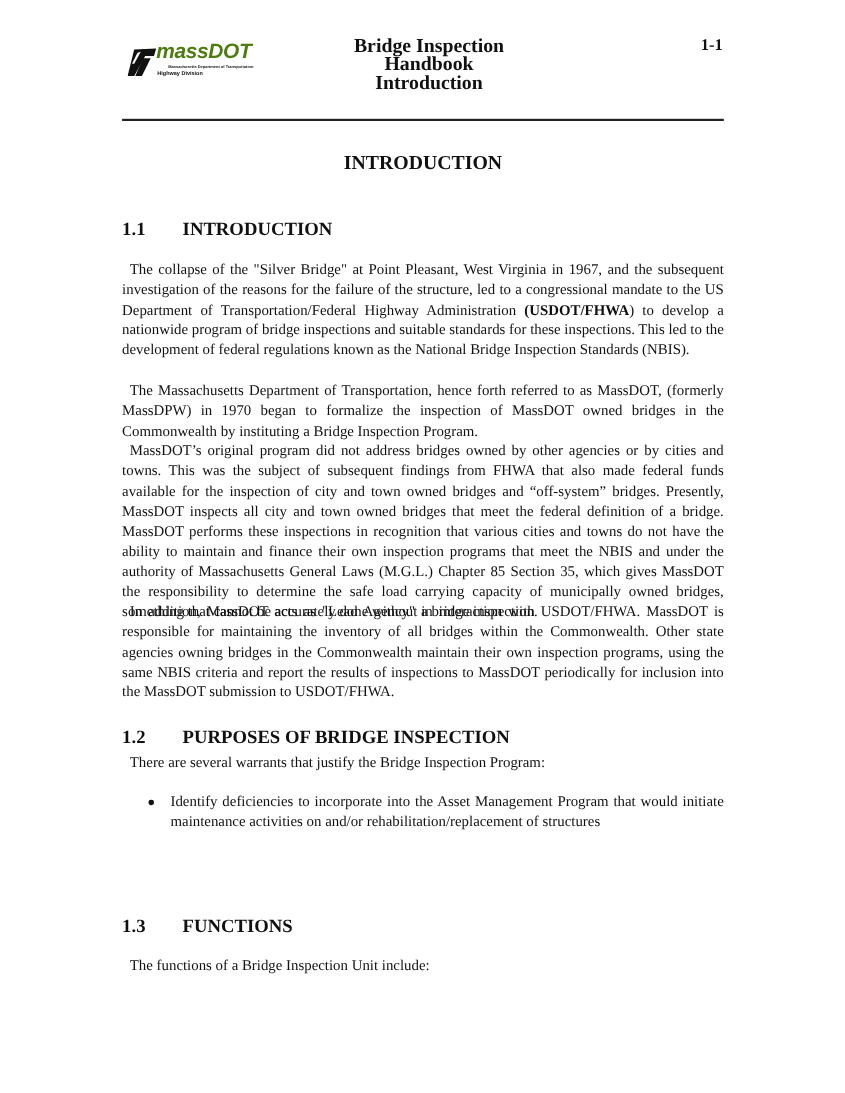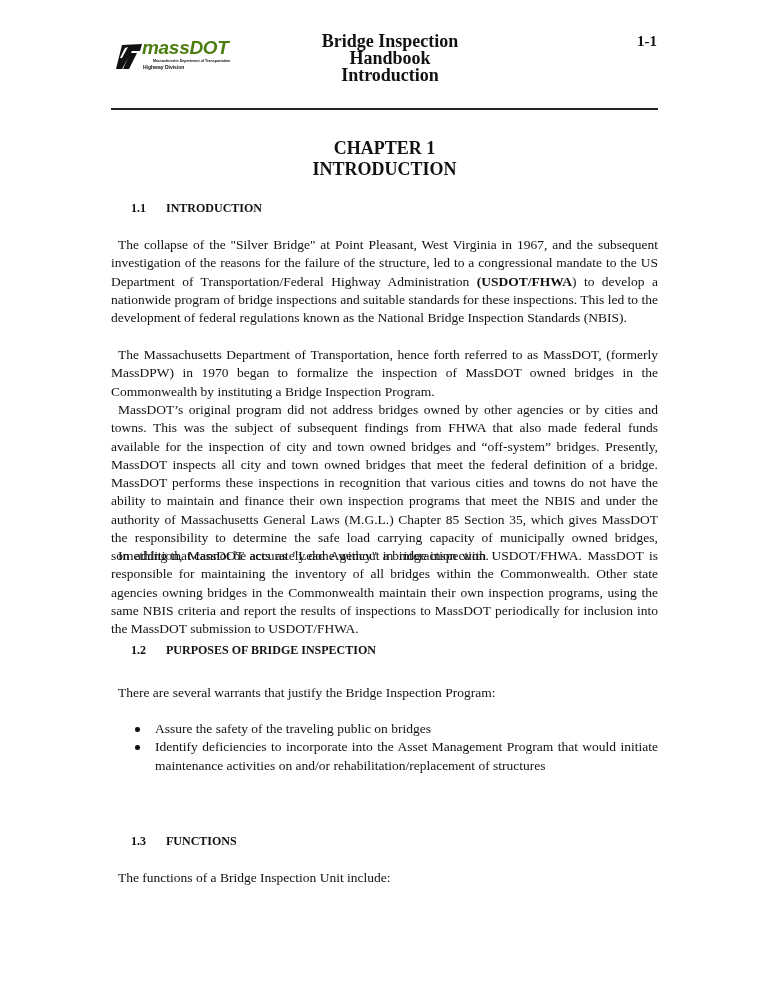--- a/index.html
+++ b/index.html
@@ -36,21 +36,21 @@
   }
   .hdr-rule {
     position: absolute; left: 111px; top: 108px; width: 547px; height: 0;
     border-top: 2px solid #222;
   }
   .chapter {
     position: absolute; left: 111px; top: 138px; width: 547px;
     text-align: center; font-weight: bold; font-size: 18px; line-height: 21px;
   }
   .sec-head {
-    position: absolute; left: 111px; font-weight: bold; font-size: 12px; line-height: 17px; text-align: center;
+    position: absolute; left: 111px; font-weight: bold; font-size: 17px; line-height: 17px;
   }
   .sec-num { display: inline-block; width: 55px; }
   .para {
     position: absolute; left: 111px; width: 547px;
     font-size: 13.5px; line-height: 18.3px; text-align: justify; text-indent: 7px;
   }
   .para .b { font-weight: bold; }
   .bullets {
     position: absolute; left: 135px; width: 523px; margin: 0; padding: 0; list-style: none;
     font-size: 13.5px; line-height: 18.3px;
@@ -76,44 +76,42 @@
 </div>
 
 <div class="hdr-title">
   <div>Bridge Inspection Handbook</div>
   <div>Introduction</div>
 </div>
 <div class="hdr-page">1-1</div>
 <div class="hdr-rule"></div>
 
 <div class="chapter">
-  <div>CHAPTER 1</div>
   <div>INTRODUCTION</div>
 </div>
 
 <div class="sec-head" style="top:200px;">
   <span class="sec-num">1.1</span><span>INTRODUCTION</span>
 </div>
 
 <div class="para" style="top:236px;"><span>The collapse of the "Silver Bridge" at Point Pleasant, West Virginia in 1967, and the subsequent investigation of the reasons for the failure of the structure, led to a congressional mandate to the US Department of Transportation/Federal Highway Administration </span><span class="b">(USDOT/FHWA</span><span>) to develop a nationwide program of bridge inspections and suitable standards for these inspections.  This led to the development of federal regulations known as the National Bridge Inspection Standards (NBIS).</span></div>
 
 <div class="para" style="top:346px;">The Massachusetts Department of Transportation, hence forth referred to as MassDOT, (formerly MassDPW) in 1970 began to formalize the inspection of MassDOT owned bridges in the Commonwealth by instituting a Bridge Inspection Program.</div>
 
 <div class="para" style="top:401px;">MassDOT’s original program did not address bridges owned by other agencies or by cities and towns.  This was the subject of subsequent findings from FHWA that also made federal funds available for the inspection of city and town owned bridges and “off-system” bridges.  Presently, MassDOT inspects all city and town owned bridges that meet the federal definition of a bridge.  MassDOT performs these inspections in recognition that various cities and towns do not have the ability to maintain and finance their own inspection programs that meet the NBIS and under the authority of Massachusetts General Laws (M.G.L.) Chapter 85 Section 35, which gives MassDOT the responsibility to determine the safe load carrying capacity of municipally owned bridges, something that cannot be accurately done without a bridge inspection.</div>
 
 <div class="para" style="top:547px;">In addition, MassDOT acts as "Lead Agency" in interaction with USDOT/FHWA.  MassDOT is responsible for maintaining the inventory of all bridges within the Commonwealth.  Other state agencies owning bridges in the Commonwealth maintain their own inspection programs, using the same NBIS criteria and report the results of inspections to MassDOT periodically for inclusion into the MassDOT submission to USDOT/FHWA.</div>
 
-<div class="sec-head" style="top:642px;">
+<div class="sec-head" style="top:661px;">
   <span class="sec-num">1.2</span><span>PURPOSES OF BRIDGE INSPECTION</span>
 </div>
 
 <div class="para" style="top:684px;">There are several warrants that justify the Bridge Inspection Program:</div>
 
 <ul class="bullets" style="top:720px;">
-  <li><span class="dot"></span><span>Assure the safety of the traveling public on bridges</span></li>
   <li><span class="dot"></span><span>Identify deficiencies to incorporate into the Asset Management Program that would initiate maintenance activities on and/or rehabilitation/replacement of structures</span></li>
 </ul>
 
 <div class="sec-head" style="top:833px;">
   <span class="sec-num">1.3</span><span>FUNCTIONS</span>
 </div>
 
 <div class="para" style="top:869px;">The functions of a Bridge Inspection Unit include:</div>
 
 </body></html>

